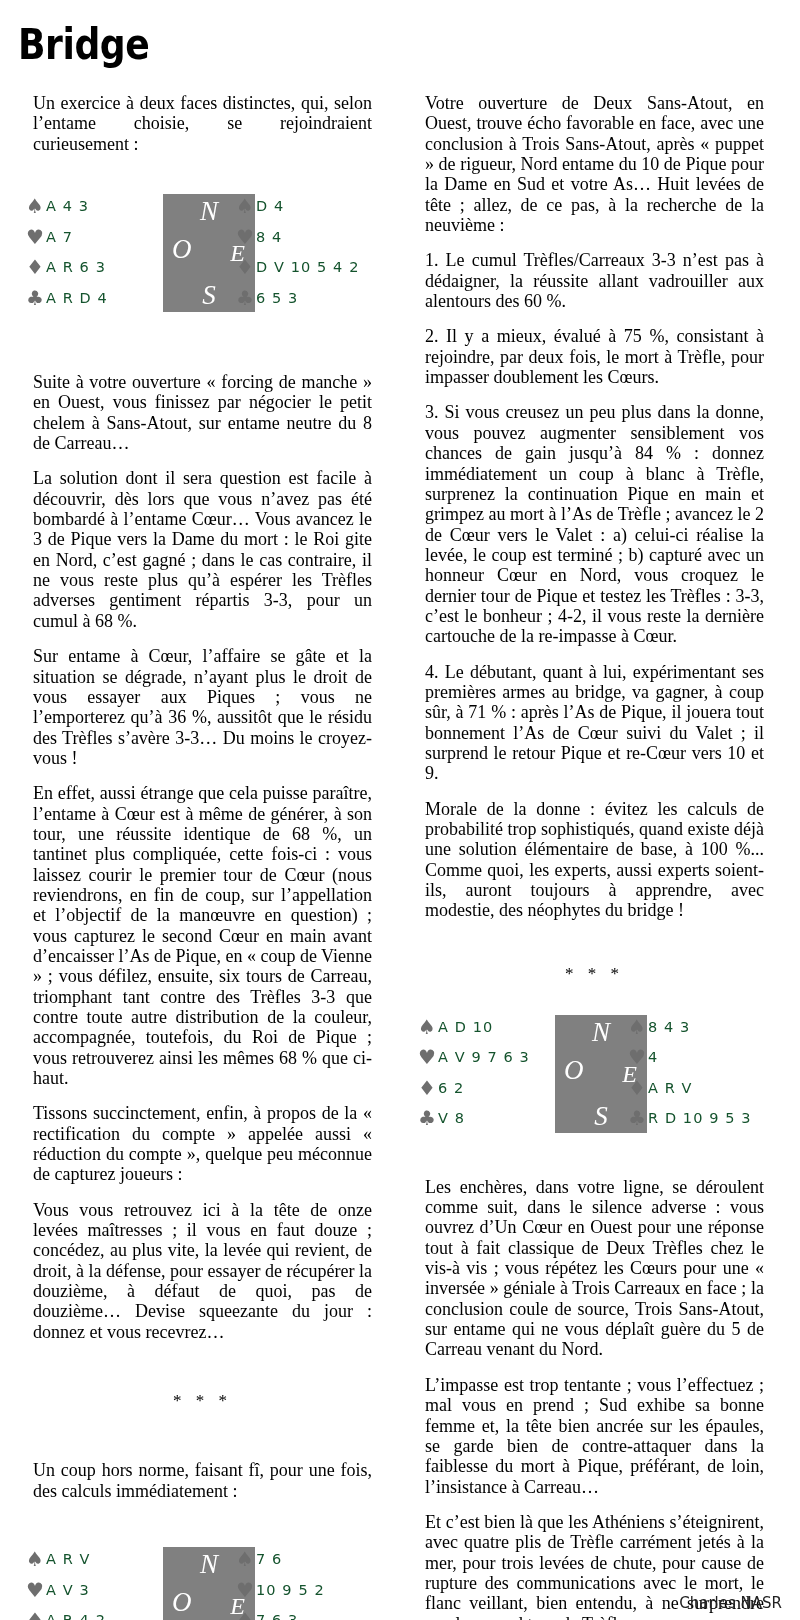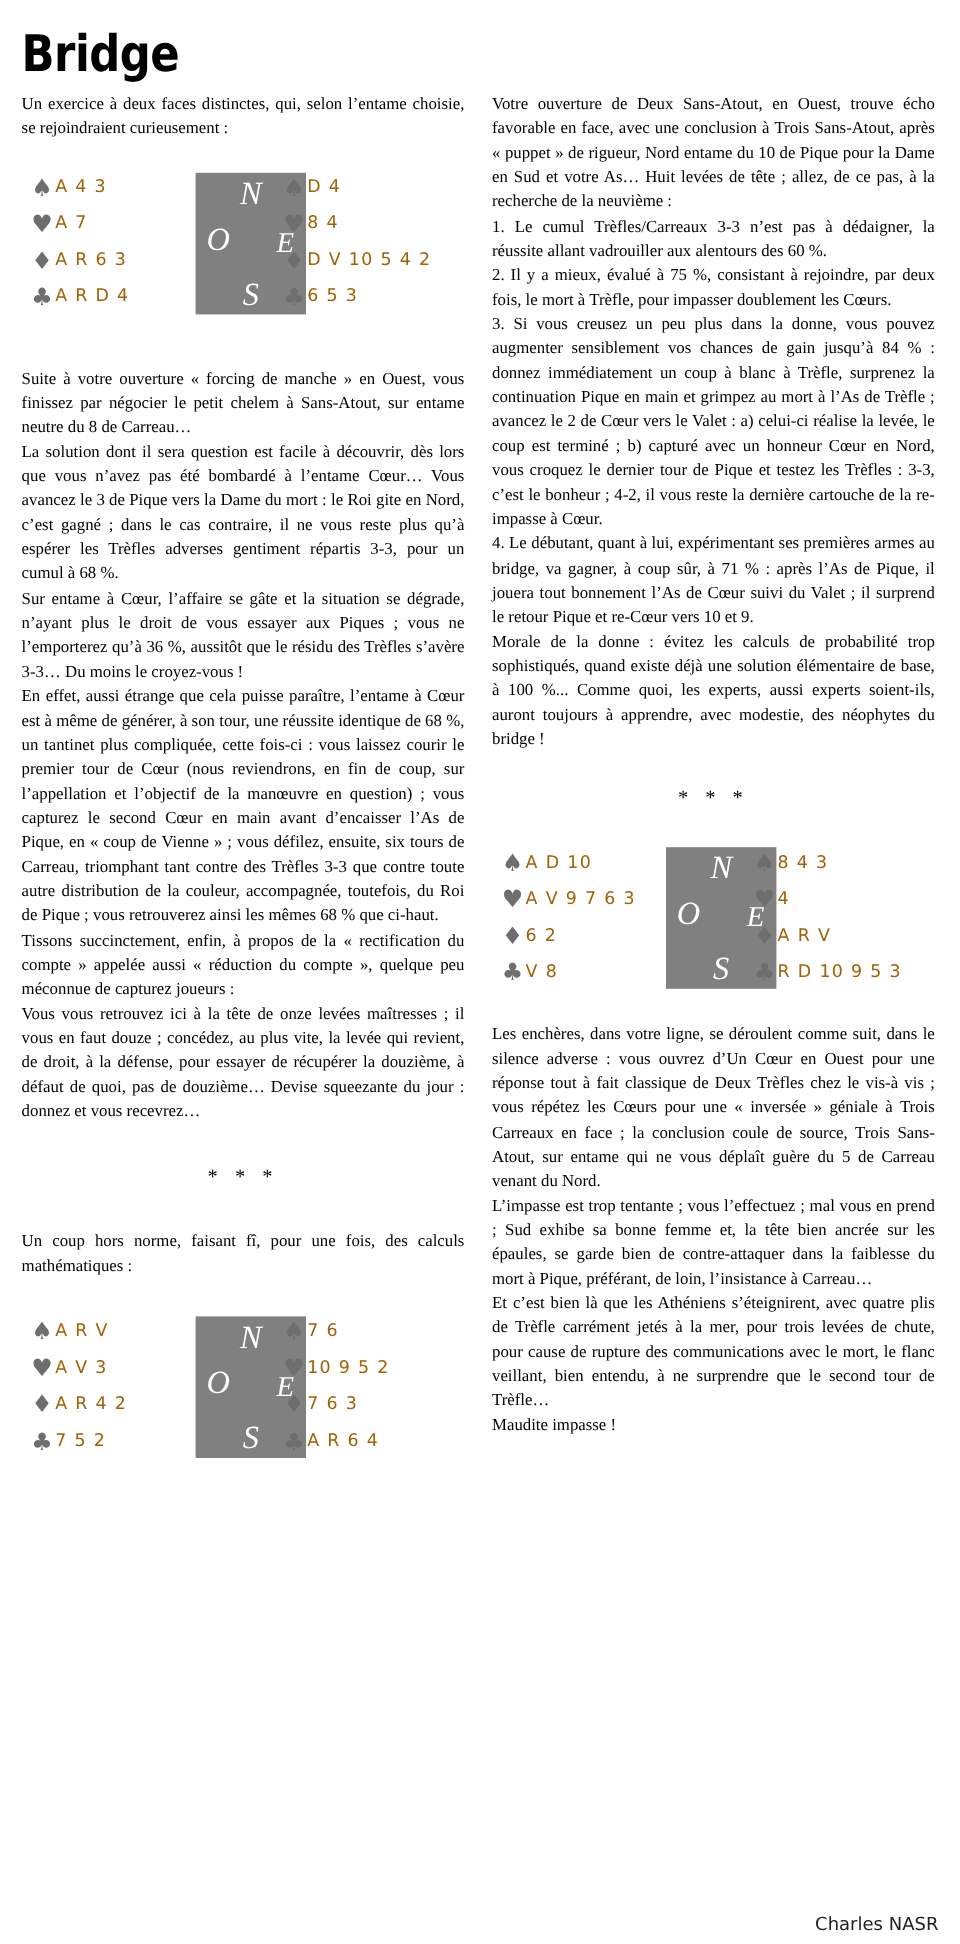--- a/index.html
+++ b/index.html
@@ -45,22 +45,22 @@
     display: flex;
     gap: 23px;
     align-items: flex-start;
   }
   .col {
     width: 369px;
     flex: 0 0 369px;
   }
 
   p.body-par {
-    margin: 0;
-    font-size: 14px;
+    margin: 15px;
+    font-size: 18px;
     line-height: 20.35px;
     text-align: justify;
     text-justify: inter-word;
     hyphens: manual;
     -webkit-hyphens: manual;
   }
 
   .stars {
     text-align: center;
     font-size: 17px;
@@ -104,21 +104,21 @@
     color: #6e6e6e;
     font-family: "DejaVu Sans", sans-serif;
     position: relative;
     top: 0px;
   }
   .hand-cards {
     font-family: "DejaVu Sans", sans-serif;
     font-size: 14.5px;
     letter-spacing: 1.1px;
     line-height: 16px;
-    color: #a16207;
+    color: #14532d;
     padding-left: 2px;
   }
 
   .compass {
     position: absolute;
     left: 145px;
     top: 3px;
     width: 92px;
     height: 118px;
     background: #808080;
@@ -220,21 +220,21 @@
       <p class="body-par">En effet, aussi étrange que cela puisse paraître, l’entame à Cœur est à même de générer, à son tour, une réussite identique de 68 %, un tantinet plus compliquée, cette fois-ci : vous laissez courir le premier tour de Cœur (nous reviendrons, en fin de coup, sur l’appellation et l’objectif de la manœuvre en question) ; vous capturez le second Cœur en main avant d’encaisser l’As de Pique, en « coup de Vienne » ; vous défilez, ensuite, six tours de Carreau, triomphant tant contre des Trèfles 3-3 que contre toute autre distribution de la couleur, accompagnée, toutefois, du Roi de Pique ; vous retrouverez ainsi les mêmes 68 % que ci-haut.</p>
       <p class="body-par">Tissons succinctement, enfin, à propos de la « rectification du compte » appelée aussi « réduction du compte », quelque peu méconnue de capturez joueurs :</p>
       <p class="body-par">Vous vous retrouvez ici à la tête de onze levées maîtresses ; il vous en faut douze ; concédez, au plus vite, la levée qui revient, de droit, à la défense, pour essayer de récupérer la douzième, à défaut de quoi, pas de douzième… Devise squeezante du jour : donnez et vous recevrez…</p>
 
       <div class="spacer-34"></div>
 
       <p class="stars">* * *</p>
 
       <div class="spacer-34"></div>
 
-      <p class="body-par">Un coup hors norme, faisant fî, pour une fois, des calculs mathématiques :</p>
+      <p class="body-par">Un coup hors norme, faisant fî, pour une fois, des calculs immédiatement :</p>
 
       <div class="spacer-28"></div>
 
       <div class="deal">
         <div class="deal-hand west">
           <div class="hand-row">
             <span class="suit-icon">♠</span>
             <span class="hand-cards">A R V</span>
           </div>
           <div class="hand-row">

